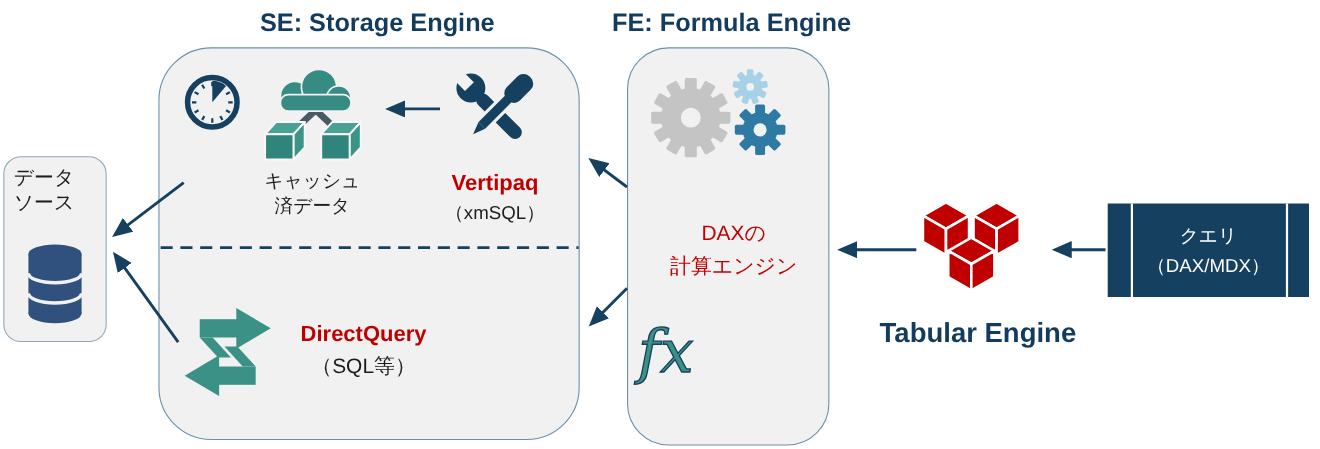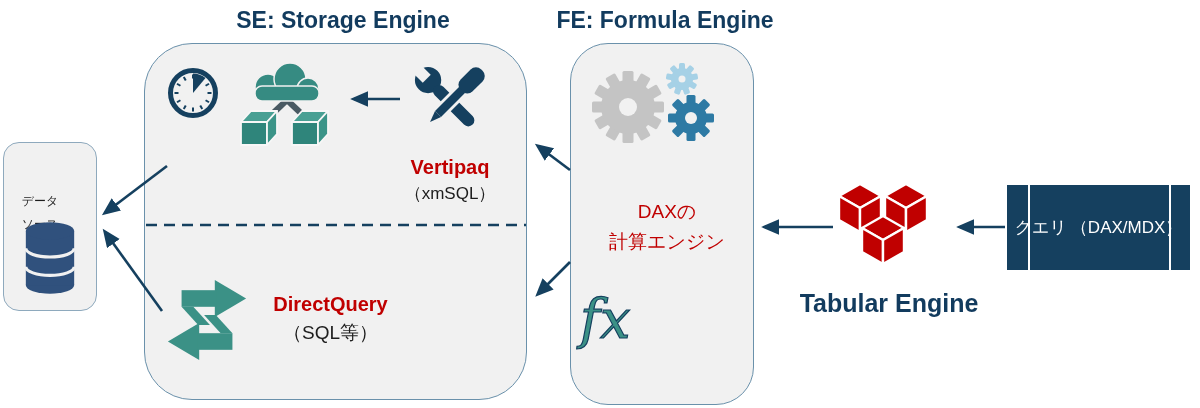--- a/index.html
+++ b/index.html
@@ -33,21 +33,21 @@
   <div class="title" style="left:158px;top:7px;width:370px;">SE: Storage Engine</div>
   <div class="title" style="left:480px;top:7px;width:370px;">FE: Formula Engine</div>
 
   <div class="panel" style="left:3px;top:142px;width:94px;height:169px;border-radius:16px;border-color:#8ea9bd;"></div>
   <div class="panel" style="left:144px;top:43px;width:383px;height:357px;border-radius:48px;"></div>
   <div class="panel" style="left:570px;top:43px;width:184px;height:362px;border-radius:38px;"></div>
 
   <div style="position:absolute;left:1007px;top:185px;width:183px;height:85px;background:var(--navy);">
     <div class="queryline" style="left:21px;"></div>
     <div class="queryline" style="right:19px;"></div>
-    <div style="position:absolute;left:0;top:0;right:0;bottom:0;display:flex;flex-direction:row;align-items:center;justify-content:center;gap:4px;color:#fff;font-size:17px;">
+    <div style="position:absolute;left:0;top:0;right:0;bottom:0;display:flex;flex-direction:column;align-items:center;justify-content:center;gap:4px;color:#fff;font-size:17px;">
       <span>クエリ</span>
       <span>（DAX/MDX）</span>
     </div>
   </div>
 
   <svg style="position:absolute;left:0;top:0;" width="1200" height="408" viewBox="0 0 1200 408">
     <defs>
       <marker id="ah" markerWidth="8" markerHeight="7" refX="5.5" refY="3" orient="auto">
         <path d="M0,0 L7,3 L0,6 Z" style="fill:var(--navy)"></path>
       </marker>
@@ -57,21 +57,21 @@
       <line x1="570" y1="170" x2="538" y2="146" marker-end="url(#ah)"></line>
       <line x1="570" y1="262" x2="538" y2="294" marker-end="url(#ah)"></line>
       <line x1="167" y1="166" x2="105" y2="213" marker-end="url(#ah)"></line>
       <line x1="162" y1="311" x2="105" y2="232" marker-end="url(#ah)"></line>
       <line x1="833" y1="227" x2="765" y2="227" marker-end="url(#ah)"></line>
       <line x1="1005" y1="227" x2="960" y2="227" marker-end="url(#ah)"></line>
       <line x1="146" y1="225" x2="526" y2="225" stroke-dasharray="11,7" stroke-width="2.5"></line>
     </g>
   </svg>
 
-  <div class="lbl" style="left:3px;top:150px;width:74px;font-size:12px;line-height:23px;margin-top:40px;">
+  <div class="lbl" style="left:3px;top:150px;width:74px;font-size:18px;line-height:23px;">
     <div>データ</div>
     <div>ソース</div>
   </div>
   <svg class="icon" style="left:21px;top:220px;" width="58" height="76" viewBox="0 0 60 78">
     <g style="fill:var(--db-blue)">
       <ellipse cx="30" cy="67" rx="25" ry="9"></ellipse>
       <rect x="5" y="11" width="50" height="56"></rect>
       <ellipse cx="30" cy="11" rx="25" ry="9"></ellipse>
     </g>
     <path d="M5,29 a25,9 0 0 0 50,0" stroke="#f1f1f1" stroke-width="3.2" fill="none"></path>
@@ -110,20 +110,24 @@
     </g>
     <g stroke="#f7f7f7" stroke-width="1.8" stroke-linejoin="round">
       <polygon points="3,62 13,51 39,51 29,62" fill="#49a094"></polygon>
       <rect x="3" y="62" width="26" height="23" fill="#2f857b"></rect>
       <polygon points="29,62 39,51 39,74 29,85" fill="#3b9488"></polygon>
       <polygon points="54,62 64,51 90,51 80,62" fill="#49a094"></polygon>
       <rect x="54" y="62" width="26" height="23" fill="#2f857b"></rect>
       <polygon points="80,62 90,51 90,74 80,85" fill="#3b9488"></polygon>
     </g>
   </svg>
+  <div class="lbl" style="left:228px;top:153px;width:112px;font-size:17px;line-height:23px;">
+    <div>キャッシュ</div>
+    <div>済データ</div>
+  </div>
 
   <svg class="icon" style="left:403px;top:55px;" width="94" height="94" viewBox="0 0 100 100">
     <g transform="rotate(-45 50 50)">
       <circle cx="50" cy="17" r="14" style="fill:var(--navy)"></circle>
       <rect x="44" y="-2" width="12" height="17" fill="#f1f1f1"></rect>
       <rect x="43.5" y="27" width="13" height="57" rx="6.5" style="fill:var(--navy)"></rect>
     </g>
     <g transform="rotate(45 50 50)">
       <g stroke="#f1f1f1" stroke-width="6" fill="#f1f1f1">
         <rect x="41" y="2" width="18" height="31" rx="8"></rect>

